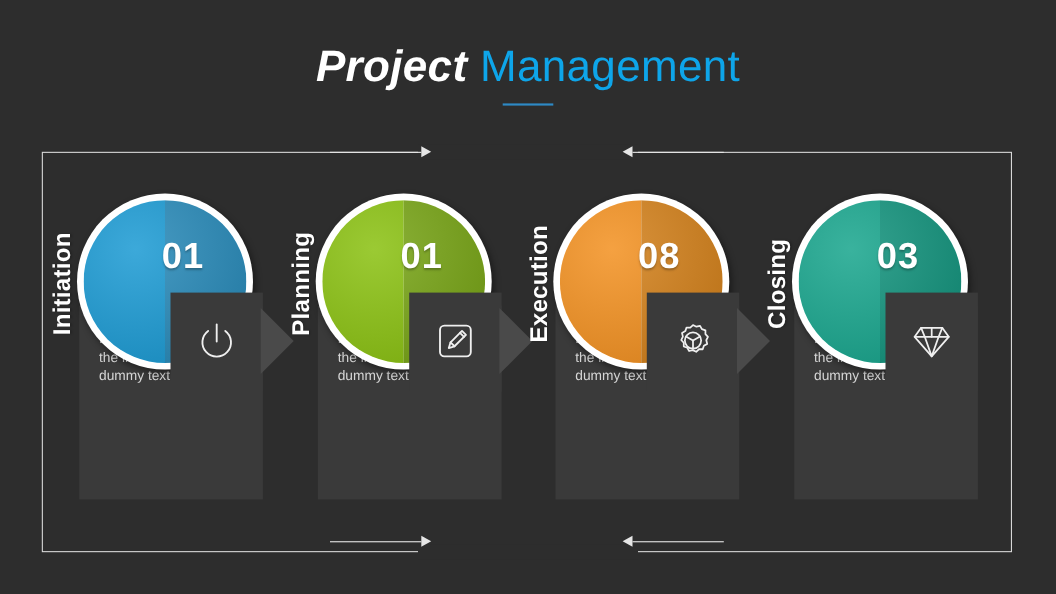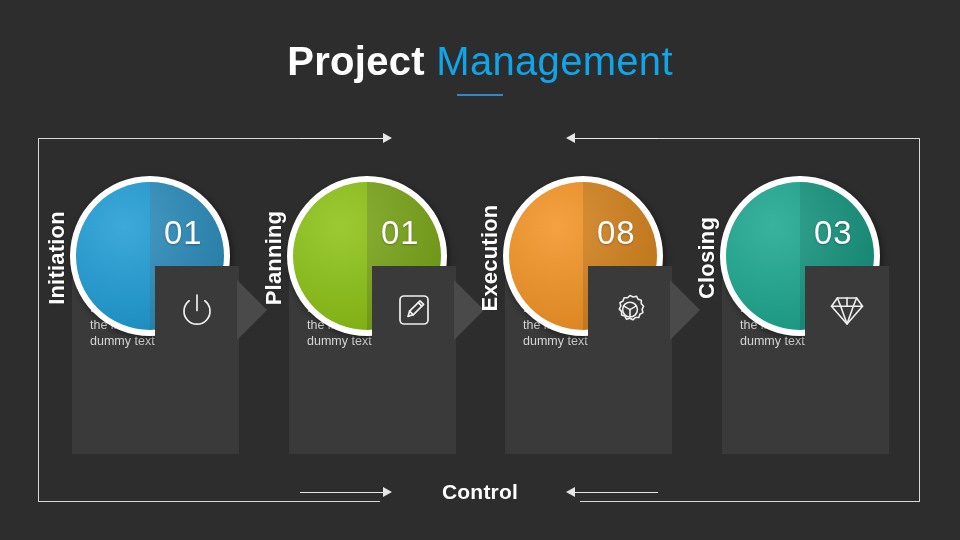--- a/index.html
+++ b/index.html
@@ -27,21 +27,21 @@
     text-align: center;
   }
   #title-text {
     font-size: 40px;
     line-height: 50px;
     letter-spacing: 0.3px;
     color: #f2f2f2;
     font-weight: 400;
     white-space: nowrap;
   }
-  #title-text .t-strong { color: #ffffff; font-weight: 600; }
+  #title-text .t-strong { color: #ffffff; font-weight: 600; font-style: italic; }
   #title-text .t-light  { color: #0ea5e9; font-weight: 300; }
   #title-rule {
     margin: 8px auto 0 auto;
     width: 46px;
     height: 2px;
     background: #2e89c4;
   }
 
   
   #frame {
@@ -191,25 +191,25 @@
     font-size: 22px;
     font-weight: 600;
     letter-spacing: 0.2px;
     white-space: nowrap;
     text-shadow: 0 1px 2px rgba(0,0,0,0.22);
   }
 
   
   .step-number {
     position: absolute;
-    left: 94px;
+    left: 77px;
     top: 38px;
     color: #ffffff;
     font-size: 33px;
-    font-weight: 400;
+    font-weight: 700;
     letter-spacing: 1px;
     text-shadow: 0 1px 2px rgba(0,0,0,0.28);
   }
 
   .step-icon {
     position: absolute;
     left: 105px;
     top: 112px;
     width: 44px;
     height: 44px;
@@ -251,21 +251,20 @@
   </div>
 
   <div class="frame-arrow" id="arrow-bot-left">
     <div class="fa-line" style="left: 0px; width: 83px; background: rgb(230, 230, 230);"></div>
     <div class="fa-head right" style="left: 83px; border-left-color: rgb(230, 230, 230);"></div>
   </div>
   <div class="frame-arrow" id="arrow-bot-right">
     <div class="fa-head left" style="left: 0px; border-right-color: rgb(230, 230, 230);"></div>
     <div class="fa-line" style="left: 9px; width: 83px; background: rgb(230, 230, 230);"></div>
   </div>
-  <div class="hlabel" id="label-control">Control</div>
 
   <div class="step" id="step-1">
     <div class="body-panel">
       <div class="body-text">Lorem Ipsum has been the industry's standard dummy text ever.</div>
     </div>
     <div class="circle-wrap">
       <div class="circle-ring"></div>
       <div class="circle-fill">
         <div class="circle-half-left" style="background: rgb(31, 156, 212);"></div>
         <div class="circle-half-right" style="background: rgb(44, 140, 186);"></div>

